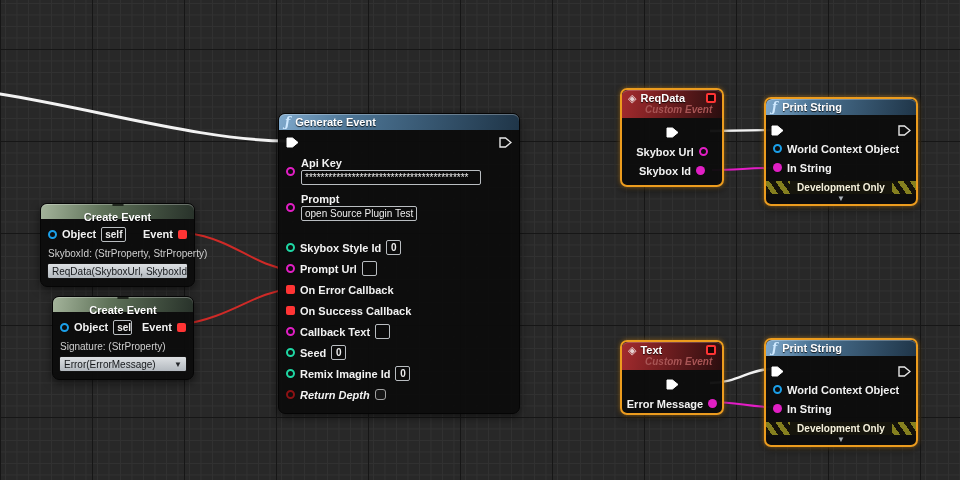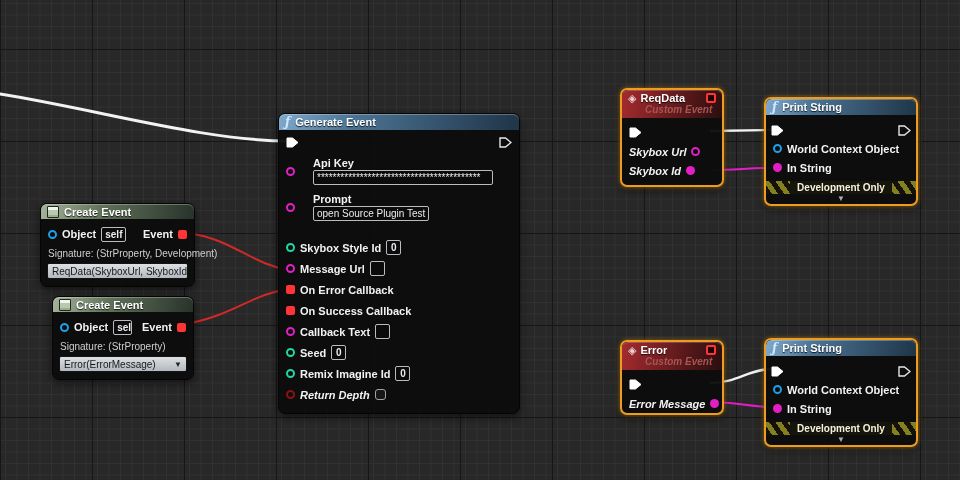--- a/index.html
+++ b/index.html
@@ -21,21 +21,21 @@
     background:rgba(13,13,13,0.96);
     border:1px solid #050505;
     border-radius:7px;
     box-shadow:0 3px 8px rgba(0,0,0,0.55);
     color:#f0f0f0;
   }
   .node.selected{border:2px solid #ec9c1e;box-shadow:0 0 5px rgba(236,156,30,.55),0 3px 8px rgba(0,0,0,.55);}
   .hdr{display:flex;align-items:center;gap:5px;height:16px;padding:0 6px;border-radius:6px 6px 0 0;
        box-shadow:inset 0 1px 0 rgba(255,255,255,.28);}
   .hdr-fn{background:linear-gradient(100deg,#7fa9cc 0%,#4c7494 30%,#1f3548 100%);}
-  .hdr-create{background:linear-gradient(100deg,#a4b49b 0%,#5f7259 40%,#28322a 100%);}
+  .hdr-create{background:linear-gradient(100deg,#a4b49b 0%,#5f7259 40%,#28322a 100%);flex-direction:column;}
   .hdr-event{display:block;height:auto;padding:2px 6px 3px;border-radius:6px 6px 0 0;
        background:linear-gradient(100deg,#a42b2e 0%,#6e1d1f 45%,#2a0e0f 100%);
        box-shadow:inset 0 1px 0 rgba(255,255,255,.2);}
   .title{font-size:11px;font-weight:700;color:#fff;text-shadow:0 1px 1px rgba(0,0,0,.8);white-space:nowrap;}
   .subtitle{font-size:10px;font-weight:700;font-style:italic;color:#a85555;margin-left:17px;line-height:11px;}
   .fn-glyph{font-family:"DejaVu Serif",serif;font-style:italic;font-weight:700;font-size:12px;color:#cfe9ff;line-height:1;}
   .ev-glyph{font-size:11px;color:#e8d3d3;line-height:1;}
   .ce-glyph{width:10px;height:10px;border:1px solid #20261e;border-radius:1px;
             background:linear-gradient(#f2f6ee 0 3px,#b9c9b0 3px);box-shadow:inset 0 -2px 0 #99ad90;}
   .row{display:flex;align-items:center;gap:5px;padding:0 7px;height:21px;font-size:11px;font-weight:600;color:#f2f2f2;white-space:nowrap;}
@@ -44,34 +44,34 @@
   .pin.hollow{border:2px solid var(--c);}
   .pin.filled{background:var(--c);}
   .pin-sq{width:9px;height:9px;border-radius:2px;background:#ff3434;flex:none;}
   .pin-sq.hollow{background:#1d0404;border:2px solid #ff3434;box-sizing:border-box;width:10px;height:10px;}
   svg.exec{flex:none;}
   .exec-filled{fill:#ffffff;stroke:#ffffff;stroke-width:1;}
   .exec-hollow{fill:none;stroke:#e6e6e6;stroke-width:1.4;}
   .field{background:#0b0b0b;border:1px solid #b9bdc1;border-radius:2px;color:#ececec;
          font-size:10px;height:13px;line-height:13px;padding:0 3px;white-space:nowrap;overflow:hidden;}
   .field.small{min-width:7px;text-align:center;}
-  .blockrow{display:flex;align-items:center;gap:18px;padding:0 7px;margin-top:6px;}
+  .blockrow{display:flex;align-items:center;gap:6px;padding:0 7px;margin-top:6px;}
   .blockcol{display:flex;flex-direction:column;gap:1px;}
   .blocklabel{font-size:11px;font-weight:600;color:#f2f2f2;}
   .checkbox{width:11px;height:11px;border:1px solid #a2a2a2;border-radius:3px;background:#161616;box-sizing:border-box;}
   .sig{font-size:10px;color:#cfcfcf;padding:0 7px;margin-top:4px;white-space:nowrap;}
   .dropdown{margin:4px 6px 7px;height:14px;display:flex;align-items:center;justify-content:space-between;
             background:linear-gradient(#dde0e3,#b3b9bf);border:1px solid #141414;border-radius:2px;
             color:#15181b;font-size:10px;padding:0 4px;white-space:nowrap;overflow:hidden;}
   .dd-arrow{font-size:8px;color:#23262a;margin-left:4px;}
   .banner{margin-top:4px;height:13px;position:relative;display:flex;align-items:center;justify-content:center;
           background:repeating-linear-gradient(55deg,#14120a 0 5px,#85801f 5px 10px);}
   .banner span{background:#16150c;color:#f5f1dc;font-size:10px;font-weight:700;padding:0 7px;line-height:13px;}
   .collapse{height:10px;display:flex;align-items:center;justify-content:center;color:#a7adb3;font-size:8px;line-height:1;}
-  .right{justify-content:flex-start;font-style:italic;}
+  .right{justify-content:center;}
 </style>
 </head>
 <body>
 
 <div class="canvas">
 
   <svg class="wires" width="960" height="480">
     <path d="M 0 94 C 100 110, 205 141, 289 141" stroke="#f2f2f2" stroke-width="3" fill="none" stroke-linecap="round"></path>
     <path d="M 188 233 C 235 240, 252 265, 290 270" stroke="#cf2a27" stroke-width="2" fill="none"></path>
     <path d="M 180 325 C 233 317, 252 293, 290 289" stroke="#cf2a27" stroke-width="2" fill="none"></path>
@@ -109,21 +109,21 @@
         <span class="field">open Source Plugin Test</span>
       </span>
     </div>
     <div class="row" style="margin-top:16px;">
       <span class="pin hollow" style="--c:#1fd7a4"></span>
       <span>Skybox Style Id</span>
       <span class="field small">0</span>
     </div>
     <div class="row">
       <span class="pin hollow" style="--c:#e11fc4"></span>
-      <span>Message Url</span>
+      <span>Prompt Url</span>
       <span class="field small"></span>
     </div>
     <div class="row">
       <span class="pin-sq"></span>
       <span>On Error Callback</span>
     </div>
     <div class="row">
       <span class="pin-sq"></span>
       <span>On Success Callback</span>
     </div>
@@ -155,21 +155,21 @@
       <span class="title">Create Event</span>
     </div>
     <div class="row" style="margin-top:5px;height:20px;">
       <span class="pin hollow" style="--c:#1b9fe8"></span>
       <span>Object</span>
       <span class="field">self</span>
       <span class="grow"></span>
       <span>Event</span>
       <span class="pin-sq"></span>
     </div>
-    <div class="sig">Signature: (StrProperty, Development)</div>
+    <div class="sig">SkyboxId: (StrProperty, StrProperty)</div>
     <div class="dropdown">
       <span>ReqData(SkyboxUrl, SkyboxId)</span>
 
     </div>
   </div>
 
   <div class="node" style="left:52px;top:296px;width:140px;">
     <div class="hdr hdr-create" style="height:15px;">
       <span class="ce-glyph"></span>
       <span class="title">Create Event</span>
@@ -241,21 +241,21 @@
     </div>
     <div class="collapse">
         <span>▼</span>
       </div>
   </div>
 
   <div class="node selected" style="left:620px;top:340px;width:100px;">
     <div class="hdr-event">
       <div style="display:flex;align-items:center;gap:4px;">
         <span class="ev-glyph">◈</span>
-        <span class="title">Error</span>
+        <span class="title">Text</span>
         <span class="grow" style="flex:1;"></span>
         <span class="pin-sq hollow"></span>
       </div>
       <div class="subtitle">Custom Event</div>
     </div>
     <div class="row right" style="margin-top:4px;height:20px;">
       <svg class="exec" width="13" height="11" viewBox="0 0 13 11">
           <path class="exec-filled" d="M1 1 h5.5 L12 5.5 L6.5 10 H1 z"></path>
         </svg>
     </div>

